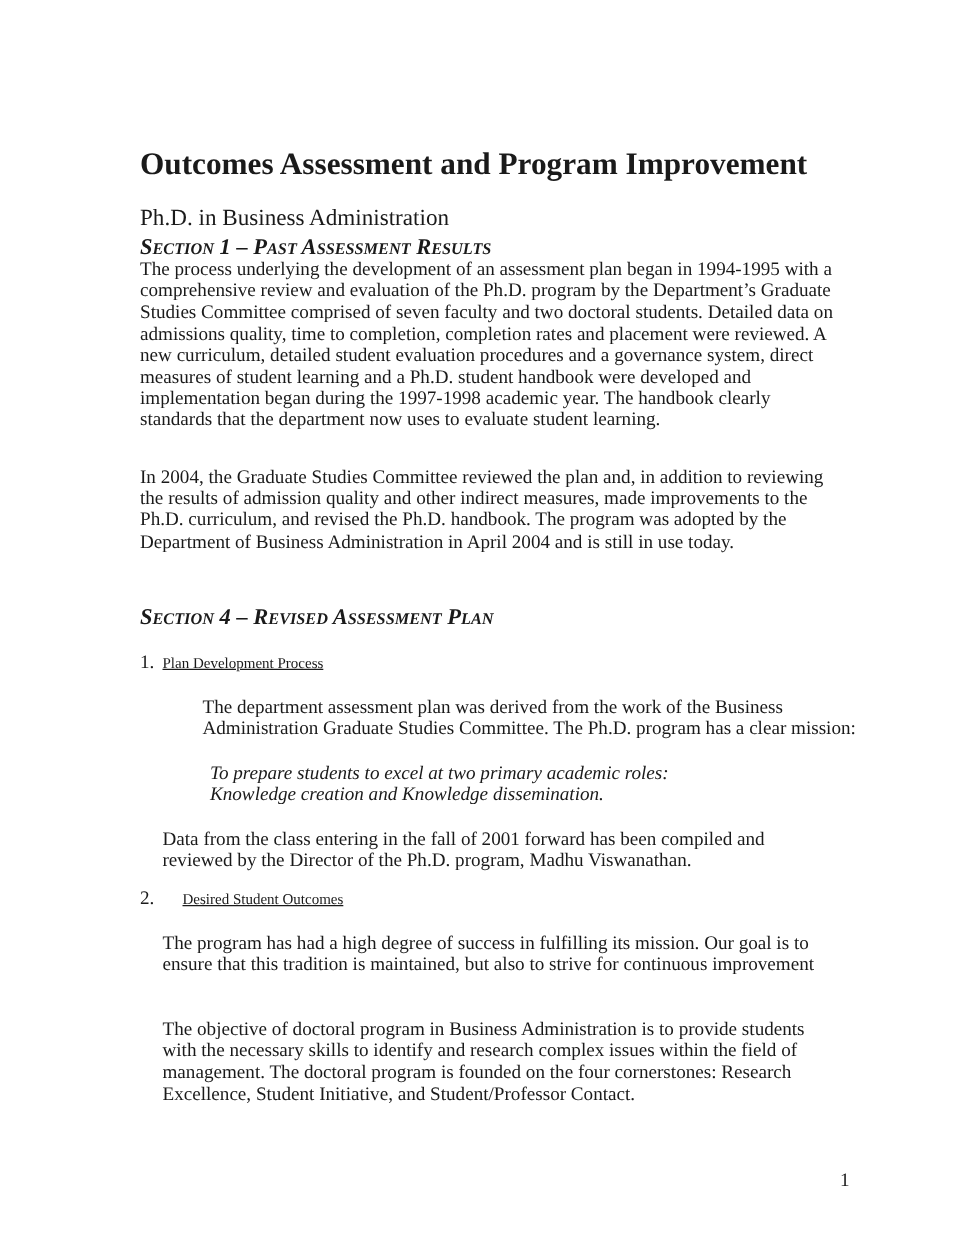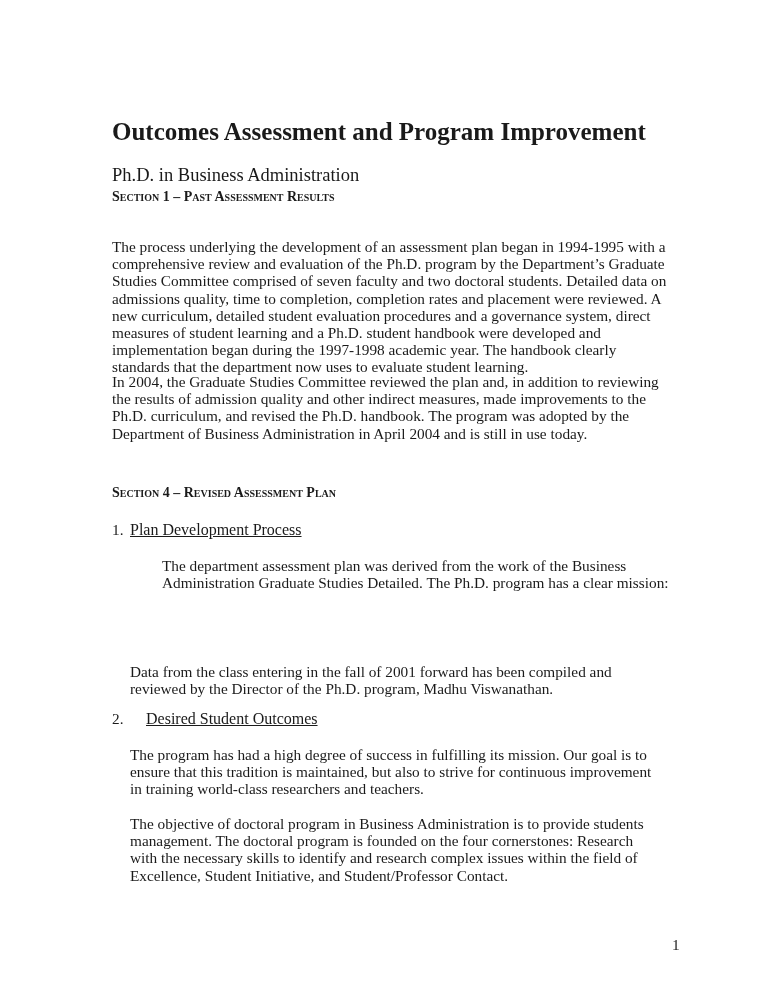--- a/index.html
+++ b/index.html
@@ -6,44 +6,44 @@
     body {
       width: 768px; height: 994px; position: relative; overflow: hidden;
       font-family: "Liberation Serif", "DejaVu Serif", serif;
       color: #1a1a1a;
     }
     .page { position: absolute; left: 0; top: 0; width: 768px; height: 994px; }
     .abs { position: absolute; margin: 0; }
     .title { left: 112px; top: 97px; font-size: 25px; line-height: 28px; white-space: nowrap; margin-top: 21px; }
     .subtitle { left: 112px; top: 124px; font-size: 18.5px; line-height: 22px; white-space: nowrap; margin-top: 40px; }
     .section-heading {
-      left: 112px; font-size: 14px; font-weight: bold; 
+      left: 112px; font-size: 18px; font-weight: bold; font-style: italic;
       font-variant: small-caps; white-space: nowrap; line-height: 18px;
     }
     .para { font-size: 15.3px; line-height: 17.2px; white-space: nowrap; }
     .para div { height: 17.2px; }
     .p-left { left: 112px; }
     .p-indent { left: 130px; }
     .list-num { left: 112px; font-size: 15.3px; line-height: 18px; }
-    .list-label { left: 130px; font-size: 16px; line-height: 18px; text-decoration: underline; white-space: nowrap; }
+    .list-label { left: 130px; font-size: 12px; line-height: 18px; text-decoration: underline; white-space: nowrap; }
     .mission { left: 168px; font-size: 15.3px; line-height: 17.2px; font-style: italic; white-space: nowrap; }
     .mission div { height: 17.2px; }
     .page-number { left: 672px; top: 936px; font-size: 15.3px; line-height: 18px; }
   </style>
 </head>
 <body>
 
 <div class="page">
 
   <h1 class="abs title">Outcomes Assessment and Program Improvement</h1>
   <h2 class="abs subtitle" style="font-weight:normal;">Ph.D. in Business Administration</h2>
 
   <h3 class="abs section-heading" style="top:188px;">Section 1 – Past Assessment Results</h3>
 
-  <div class="abs para p-left" style="top:207px;margin-top:31px;">
+  <div class="abs para p-left" style="top:207px;">
     <div>The process underlying the development of an assessment plan began in 1994-1995 with a</div>
     <div>comprehensive review and evaluation of the Ph.D. program by the Department’s Graduate</div>
     <div>Studies Committee comprised of seven faculty and two doctoral students. Detailed data on</div>
     <div>admissions quality, time to completion, completion rates and placement were reviewed.  A</div>
     <div>new curriculum, detailed student evaluation procedures and a governance system, direct</div>
     <div>measures of student learning and a Ph.D. student handbook were developed and</div>
     <div>implementation began during the 1997-1998 academic year.  The handbook clearly</div>
     <div>standards that the department now uses to evaluate student learning.</div>
   </div>
 
@@ -54,39 +54,42 @@
     <div>Department of Business Administration in April 2004 and is still in use today.</div>
   </div>
 
   <h3 class="abs section-heading" style="top:484px;">Section 4 – Revised Assessment Plan</h3>
 
   <div class="abs list-num" style="top:521px;">1.</div>
   <div class="abs list-label" style="top:521px;">Plan Development Process</div>
 
   <div class="abs para p-indent" style="top:557px;margin-left:32px;">
     <div>The department assessment plan was derived from the work of the Business</div>
-    <div>Administration Graduate Studies Detailed.  The Ph.D. program has a clear mission:</div>
+    <div>Administration Graduate Studies Committee.  The Ph.D. program has a clear mission:</div>
   </div>
 
+  <div class="abs mission" style="top:610px;">
+    <div>To prepare students to excel at two primary academic roles:</div>
+    <div>Knowledge creation and Knowledge dissemination.</div>
+  </div>
 
   <div class="abs para p-indent" style="top:663px;">
     <div>Data from the class entering in the fall of 2001 forward has been compiled and</div>
     <div>reviewed by the Director of the Ph.D. program, Madhu Viswanathan.</div>
   </div>
 
   <div class="abs list-num" style="top:710px;">2.</div>
   <div class="abs list-label" style="top:710px;margin-left:16px;">Desired Student Outcomes</div>
 
   <div class="abs para p-indent" style="top:746px;">
     <div>The program has had a high degree of success in fulfilling its mission. Our goal is to</div>
     <div>ensure that this tradition is maintained, but also to strive for continuous improvement</div>
-    <div>in training world-class researchers and teachers.</div>
   </div>
 
   <div class="abs para p-indent" style="top:815px;">
     <div>The objective of doctoral program in Business Administration is to provide students</div>
+    <div>with the necessary skills to identify and research complex issues within the field of</div>
     <div>management. The doctoral program is founded on the four cornerstones: Research</div>
-    <div>with the necessary skills to identify and research complex issues within the field of</div>
     <div>Excellence, Student Initiative, and Student/Professor Contact.</div>
   </div>
 
   <div class="abs page-number">1</div>
 </div>
 
 </body></html>

